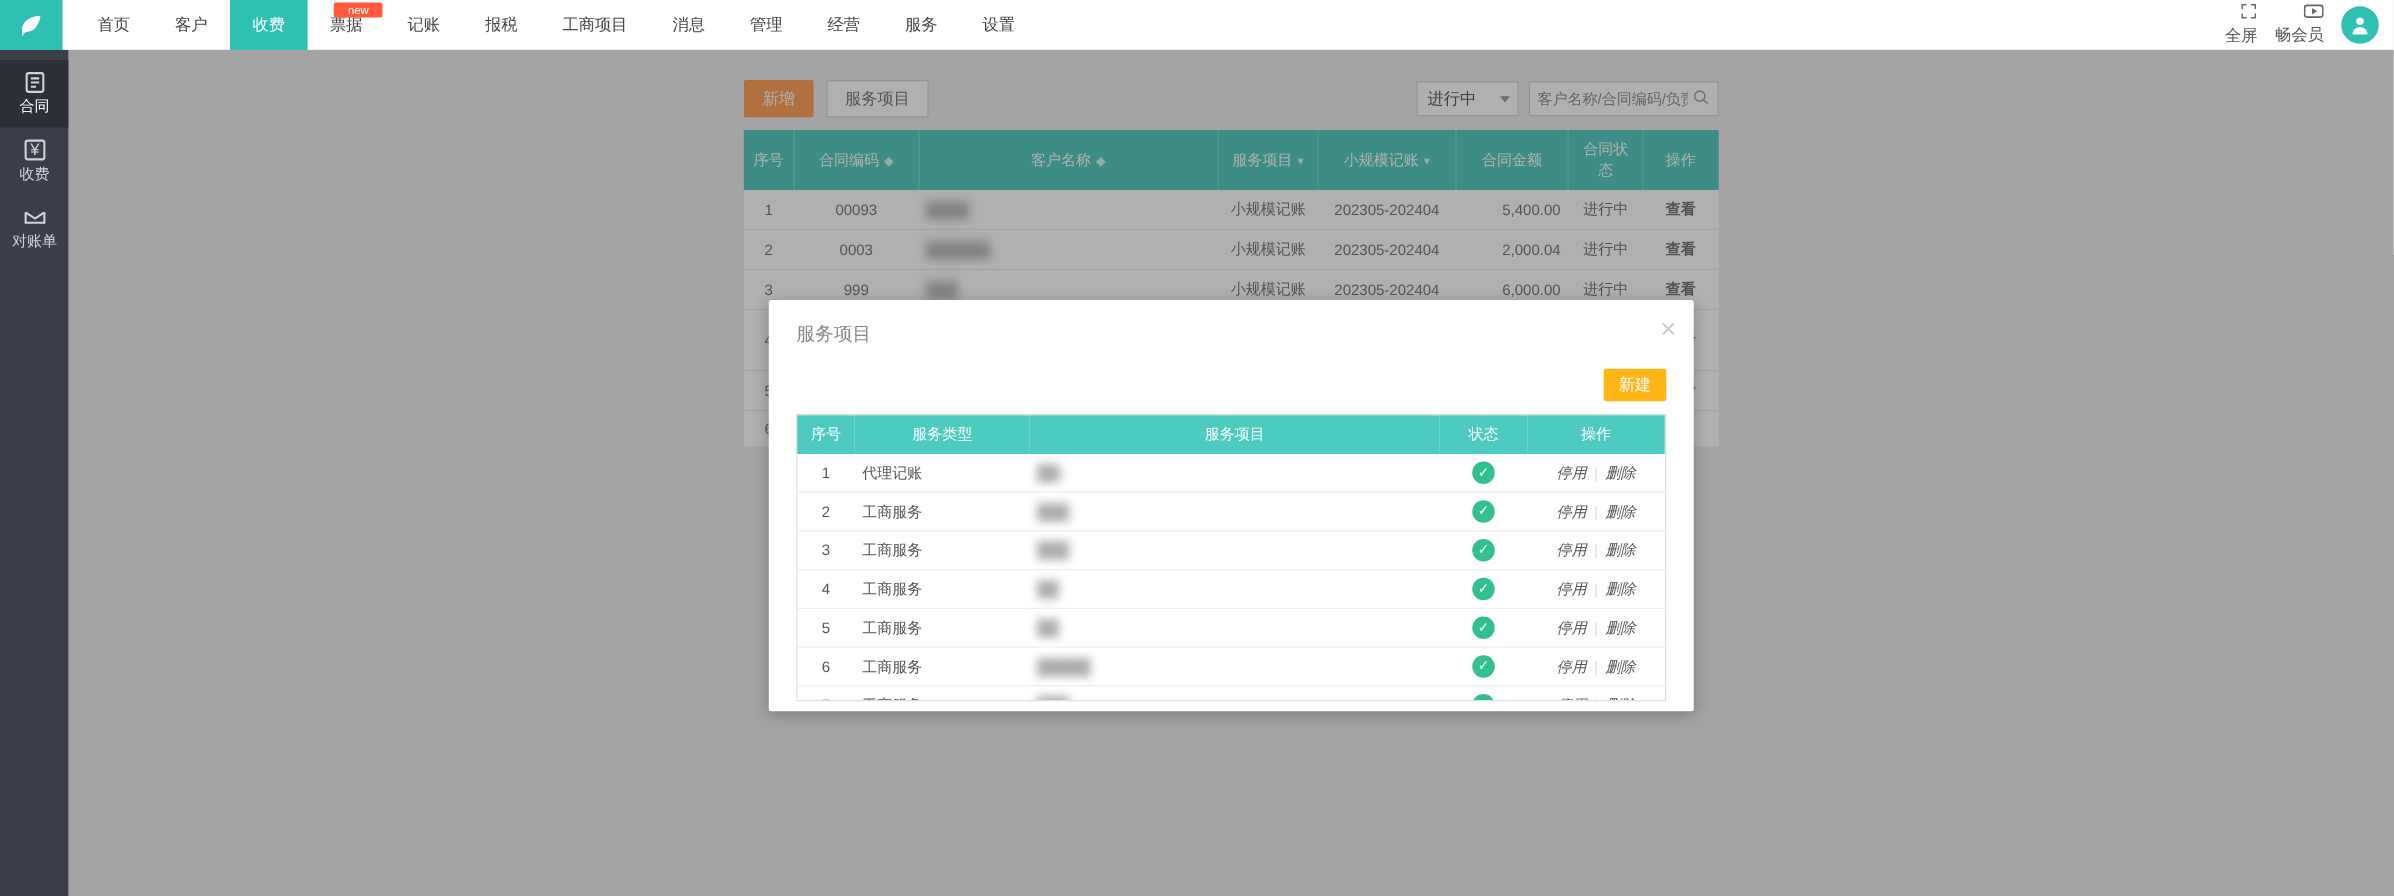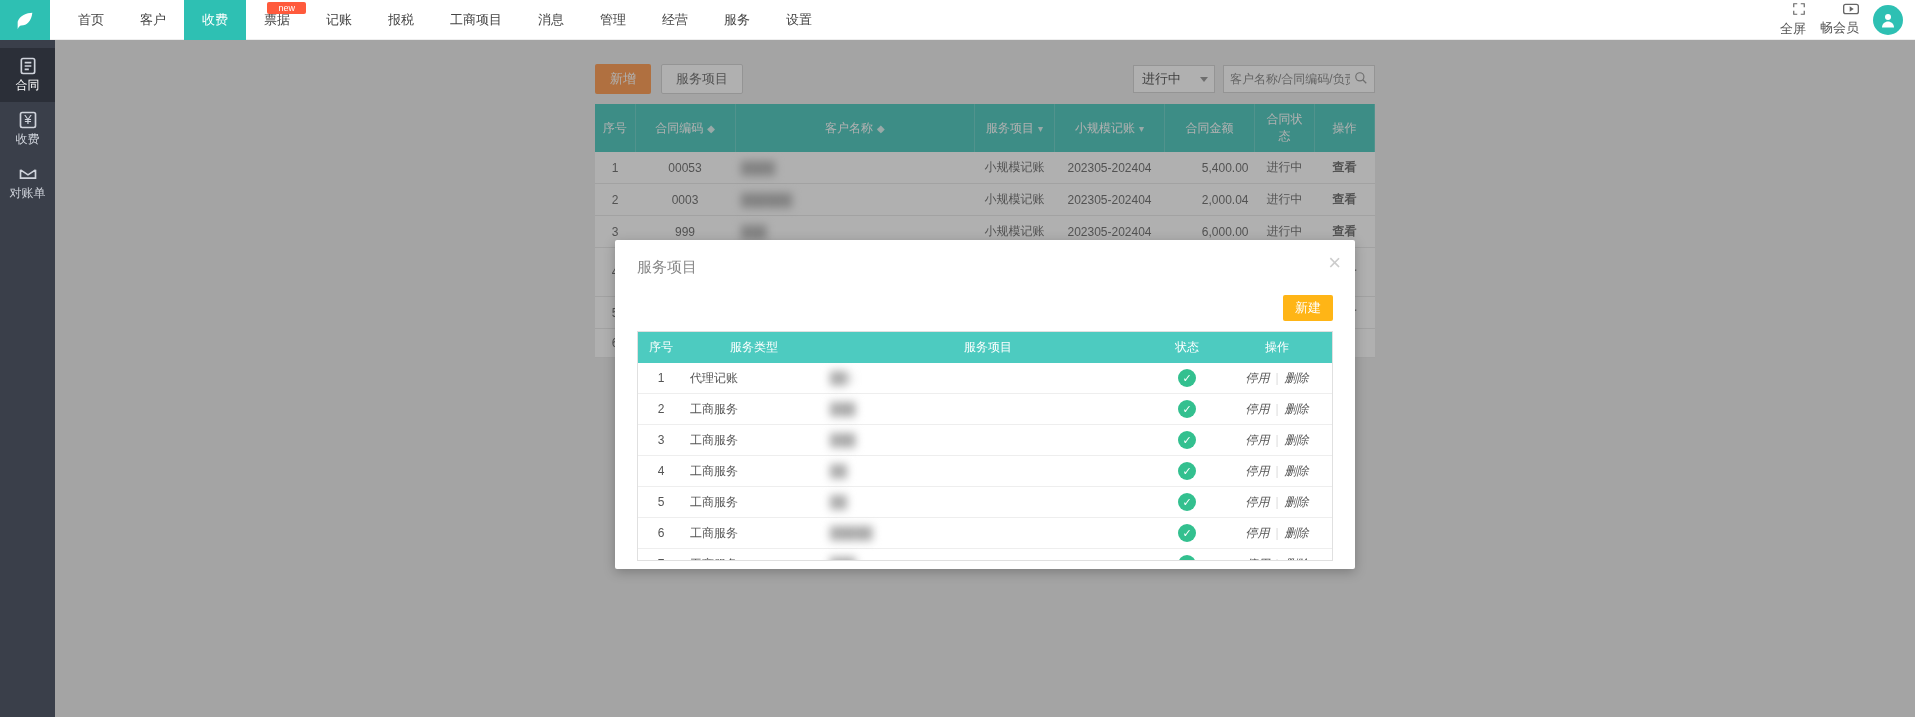--- a/index.html
+++ b/index.html
@@ -170,21 +170,21 @@
           <th style="width:80px"><span>服务项目</span><span class="sort">▾</span></th>
           <th style="width:110px"><span>小规模记账</span><span class="sort">▾</span></th>
           <th style="width:90px"><span>合同金额</span></th>
           <th style="width:60px"><span>合同状态</span></th>
           <th style="width:60px"><span>操作</span></th>
         </tr>
           </thead>
         <tbody id="grid-body">
             <tr>
               <td>1</td>
-              <td>00053</td>
+              <td>00093</td>
               <td class="l"><span class="blur">████</span></td>
               <td>小规模记账</td>
               <td>202305-202404</td>
               <td class="r">5,400.00</td>
               <td>进行中</td>
               <td><span class="linkbtn">查看</span></td>
             </tr>
             <tr>
               <td>2</td>
               <td>0003</td>

